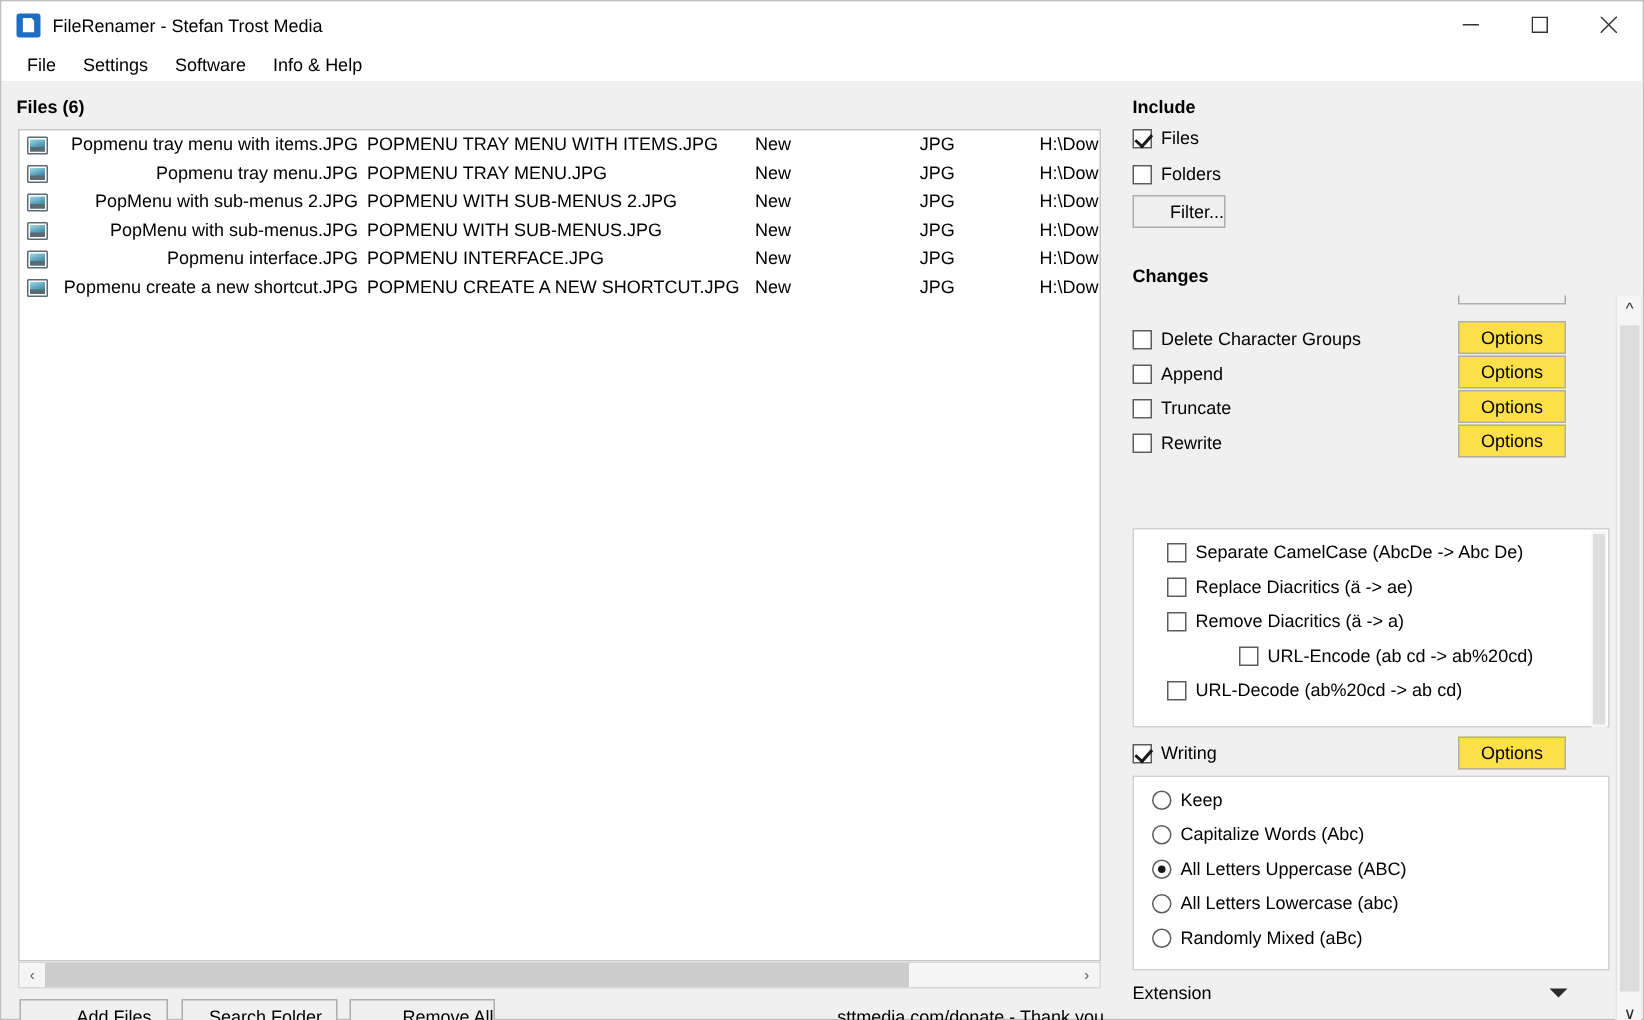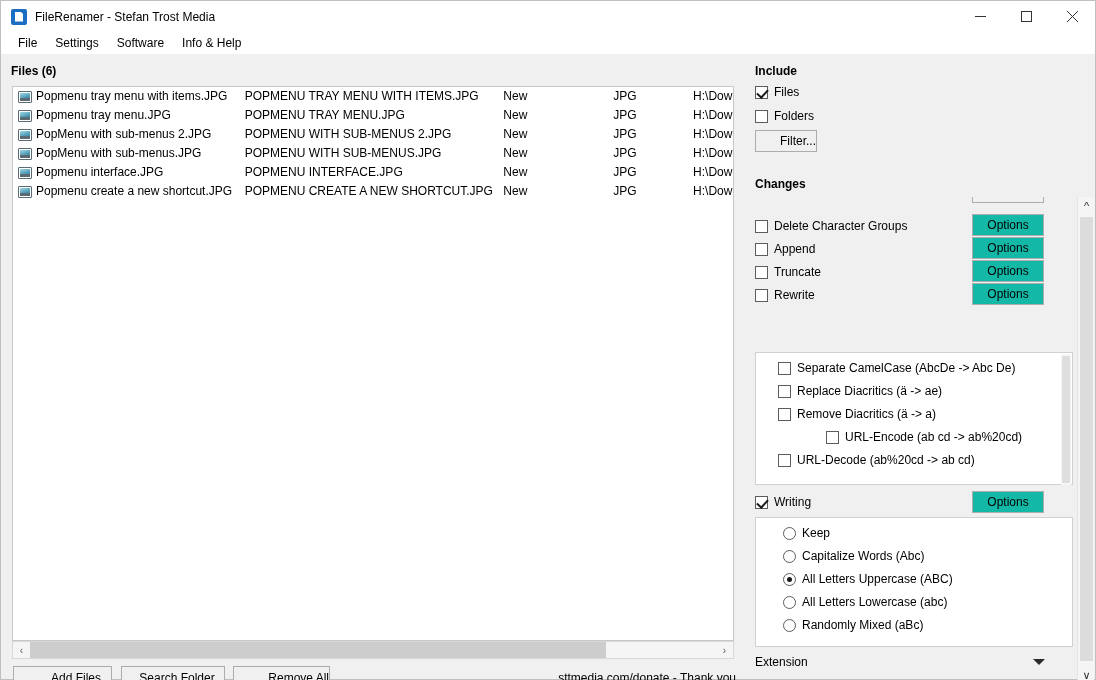--- a/index.html
+++ b/index.html
@@ -110,21 +110,21 @@
   .c-stat { width: 110px; }
   .c-fmt  { width: 80px; }
   .c-path { width: 46px; border-right: none; }
 
   .list-rows { }
   .row { display: flex; height: 19px; align-items: center; }
   .cell {
     font-size: 12px; color: #000;
     height: 19px; line-height: 19px;
     padding-left: 6px;
-    overflow: hidden; white-space: nowrap;
+    overflow: hidden; white-space: nowrap; justify-content: space-between;
   }
   .cell.c-name { display: flex; align-items: center; padding-left: 5px; }
   .fileicon {
     width: 14px; height: 12px; flex: none;
     margin-right: 4px;
     background: #ffffff;
     border: 1px solid #5a6b73;
     position: relative;
     border-radius: 1px;
   }
@@ -255,21 +255,21 @@
     border: 1px solid #adadad; background: #f0f0f0;
   }
   .chg-row {
     position: absolute; left: 2px;
     display: flex; align-items: flex-end;
     font-size: 12px; color: #000;
   }
   .opt-btn {
     position: absolute; left: 219px;
     width: 72px; height: 22px;
-    background: #14b8a6;
+    background: #fde047;
     border: 1px solid #adadad;
     font-size: 12px; text-align: center; line-height: 20px;
   }
 
   
   .subpanel {
     position: absolute; left: 2px; top: 155px;
     width: 318px; height: 133px;
     background: #ffffff;
     border: 1px solid #d0d0d0;
@@ -296,21 +296,21 @@
     width: 318px; height: 22px;
     display: flex; align-items: center;
   }
   .writing-panel {
     position: absolute; left: 2px; top: 320px;
     width: 318px; height: 130px;
     background: #ffffff;
     border: 1px solid #d0d0d0;
   }
   .wp-row {
-    position: absolute; left: 27px;
+    position: absolute; left: 12px;
     display: flex; align-items: center;
     font-size: 12px; color: #000;
   }
 
   .foot-row {
     position: absolute; left: 2px;
     width: 300px; height: 20px;
     display: flex; align-items: center;
     font-size: 12px; color: #000;
   }

